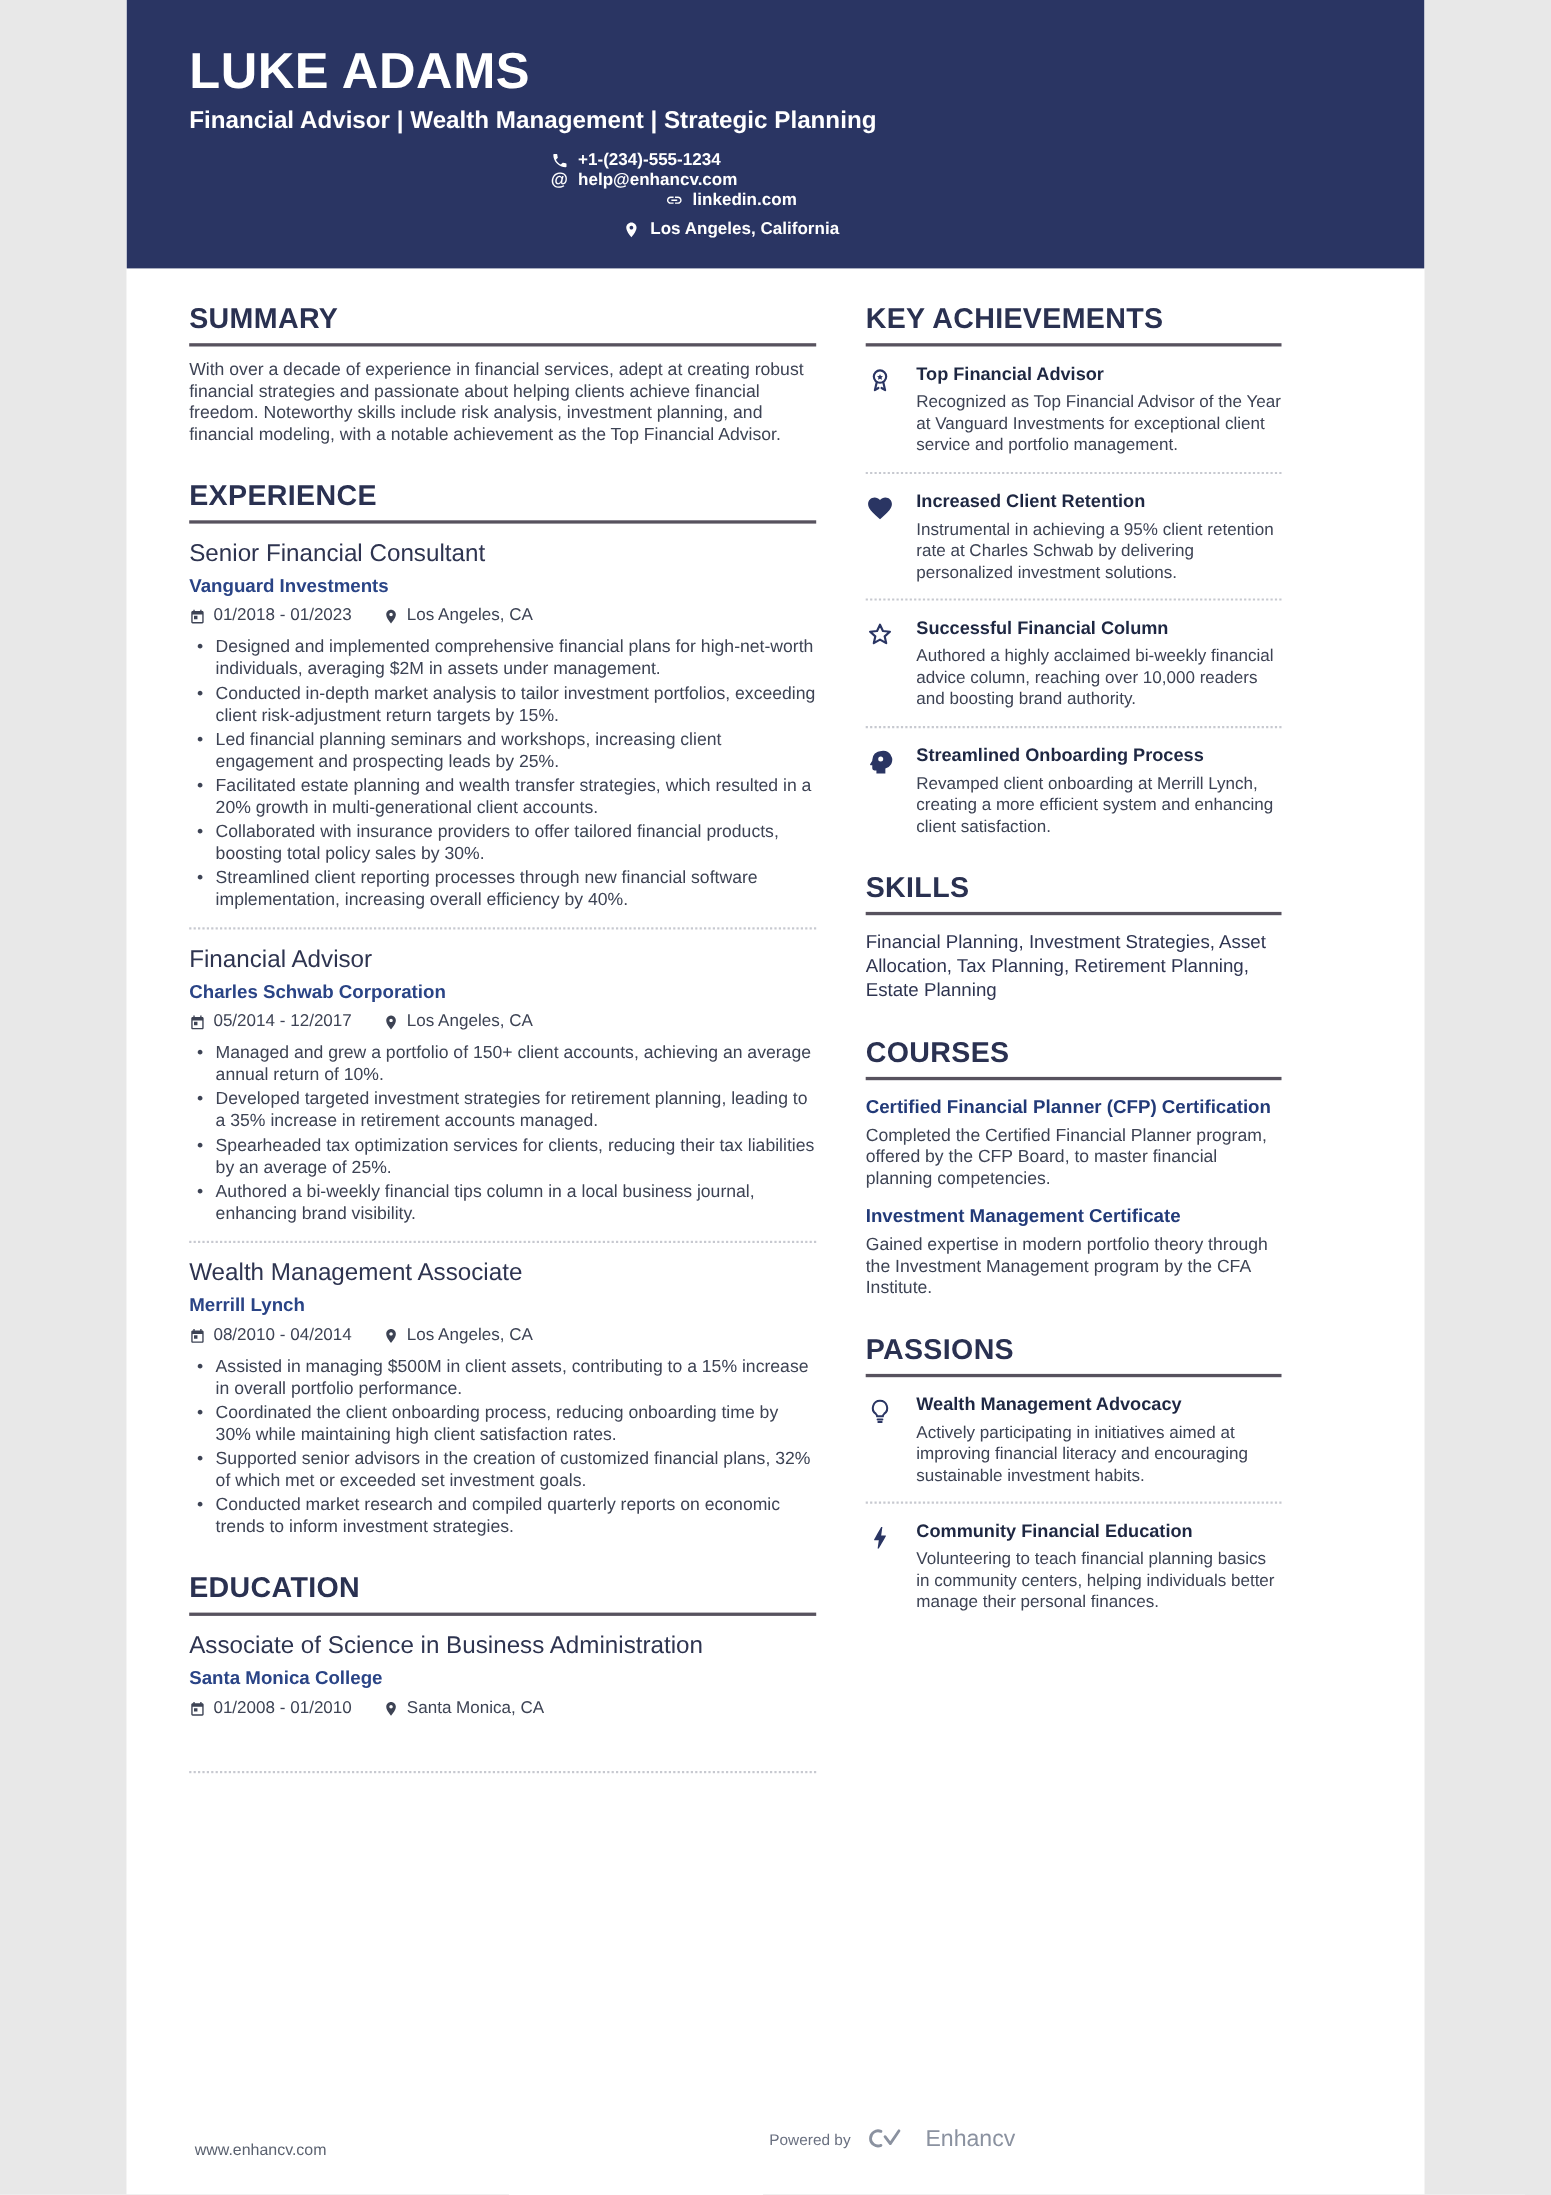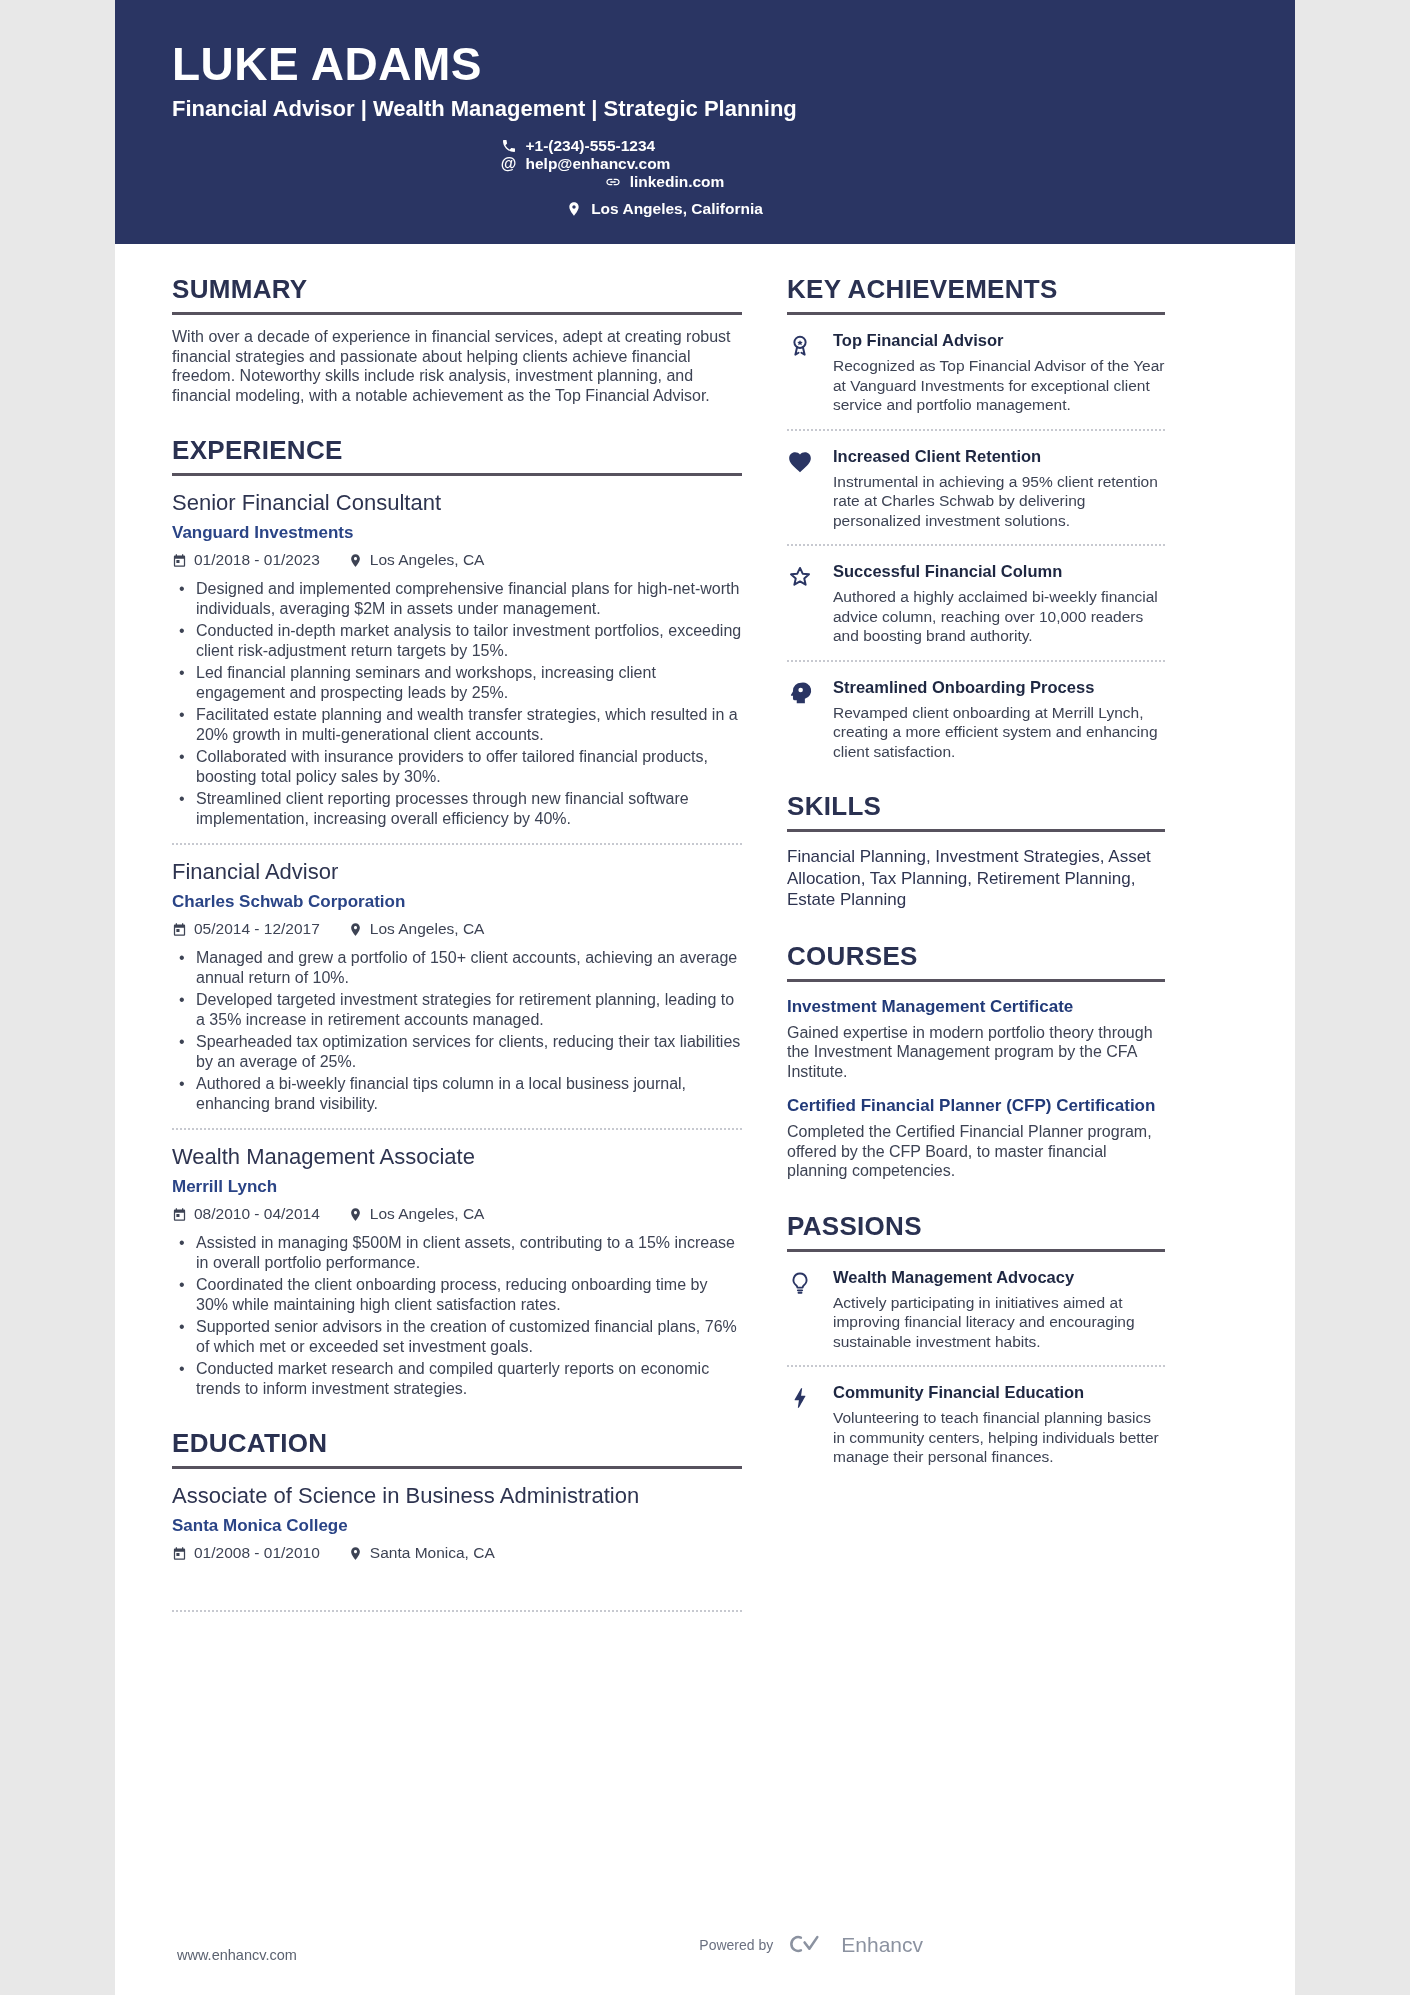--- a/index.html
+++ b/index.html
@@ -218,21 +218,21 @@
           <div class="meta-item">
             <svg class="micon" viewBox="0 0 24 24" fill="currentColor">
                 <path d="M12 2C8.13 2 5 5.13 5 9c0 5.25 7 13 7 13s7-7.75 7-13c0-3.87-3.13-7-7-7zm0 9.5c-1.38 0-2.5-1.12-2.5-2.5s1.12-2.5 2.5-2.5 2.5 1.12 2.5 2.5-1.12 2.5-2.5 2.5z"></path>
               </svg>
             <span>Los Angeles, CA</span>
           </div>
         </div>
         <ul class="bullets">
           <li>Assisted in managing $500M in client assets, contributing to a 15% increase in overall portfolio performance.</li>
           <li>Coordinated the client onboarding process, reducing onboarding time by 30% while maintaining high client satisfaction rates.</li>
-          <li>Supported senior advisors in the creation of customized financial plans, 76% of which met or exceeded set investment goals.</li>
+          <li>Supported senior advisors in the creation of customized financial plans, 32% of which met or exceeded set investment goals.</li>
           <li>Conducted market research and compiled quarterly reports on economic trends to inform investment strategies.</li>
         </ul>
       </div>
 
       <div class="section-title">EDUCATION</div>
       <div class="degree">Associate of Science in Business Administration</div>
       <div class="company">Santa Monica College</div>
       <div class="meta-row">
         <div class="meta-item">
           <svg class="micon" viewBox="0 0 24 24" fill="currentColor">
@@ -307,26 +307,26 @@
           <div class="ach-title">Streamlined Onboarding Process</div>
           <div class="ach-text">Revamped client onboarding at Merrill Lynch, creating a more efficient system and enhancing client satisfaction.</div>
         </div>
       </div>
 
       <div class="section-title">SKILLS</div>
       <div class="skills-text">Financial Planning, Investment Strategies, Asset Allocation, Tax Planning, Retirement Planning, Estate Planning</div>
 
       <div class="section-title">COURSES</div>
       <div class="course">
+        <div class="course-title">Certified Financial Planner (CFP) Certification</div>
+        <div class="course-text">Completed the Certified Financial Planner program, offered by the CFP Board, to master financial planning competencies.</div>
+      </div>
+      <div class="course">
         <div class="course-title">Investment Management Certificate</div>
         <div class="course-text">Gained expertise in modern portfolio theory through the Investment Management program by the CFA Institute.</div>
-      </div>
-      <div class="course">
-        <div class="course-title">Certified Financial Planner (CFP) Certification</div>
-        <div class="course-text">Completed the Certified Financial Planner program, offered by the CFP Board, to master financial planning competencies.</div>
       </div>
 
       <div class="section-title">PASSIONS</div>
 
       <div class="ach">
         <div class="ach-iconcol">
           <svg class="aicon" viewBox="0 0 24 24" fill="none" stroke="currentColor" stroke-width="1.7" stroke-linecap="round" stroke-linejoin="round">
               <path d="M12 3.2a6 6 0 0 0-3.6 10.8c.7.55 1.1 1.35 1.2 2.2h4.8c.1-.85.5-1.65 1.2-2.2A6 6 0 0 0 12 3.2z"></path>
               <path d="M10 18.8h4M10.6 21h2.8"></path>
             </svg>

